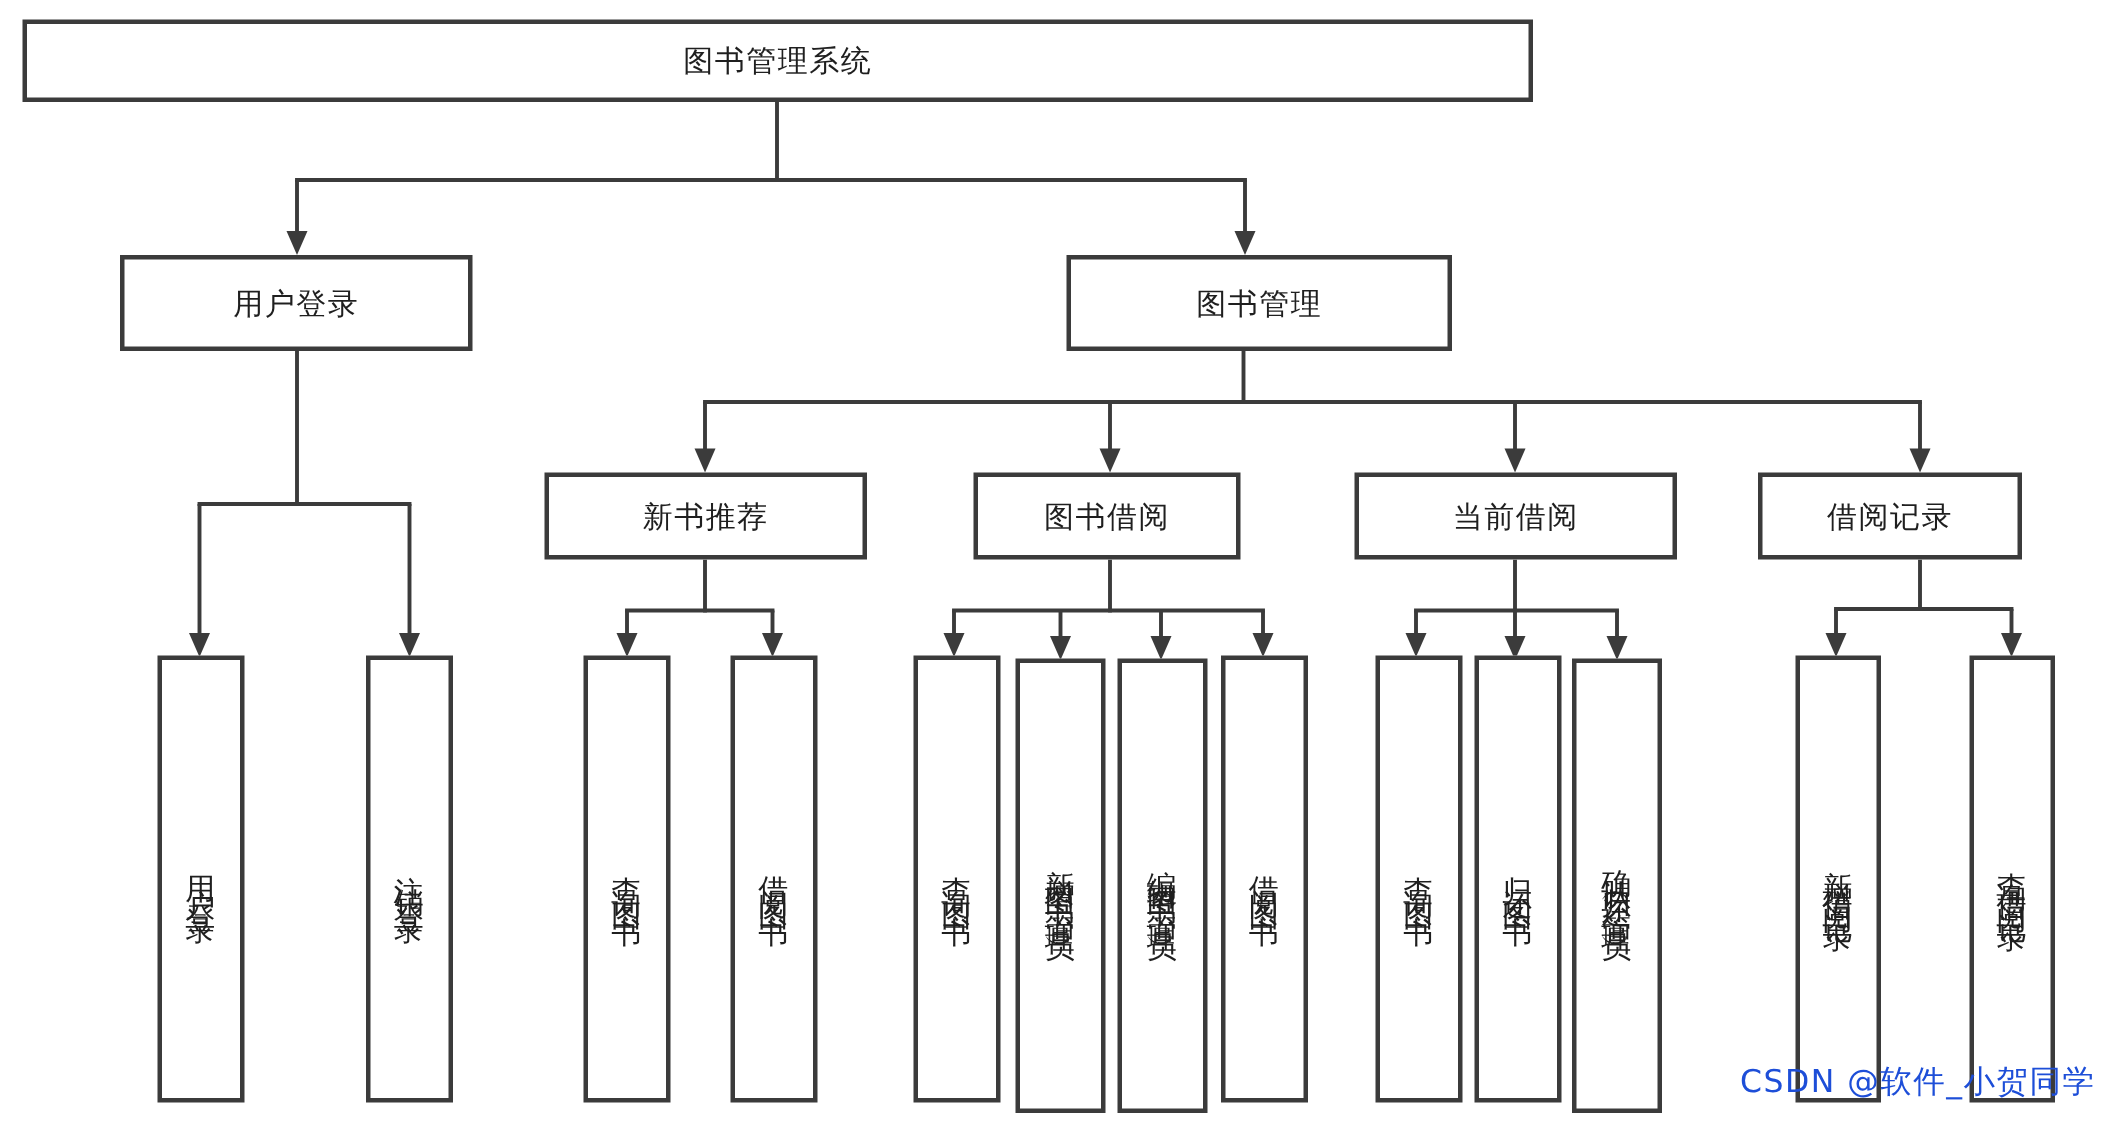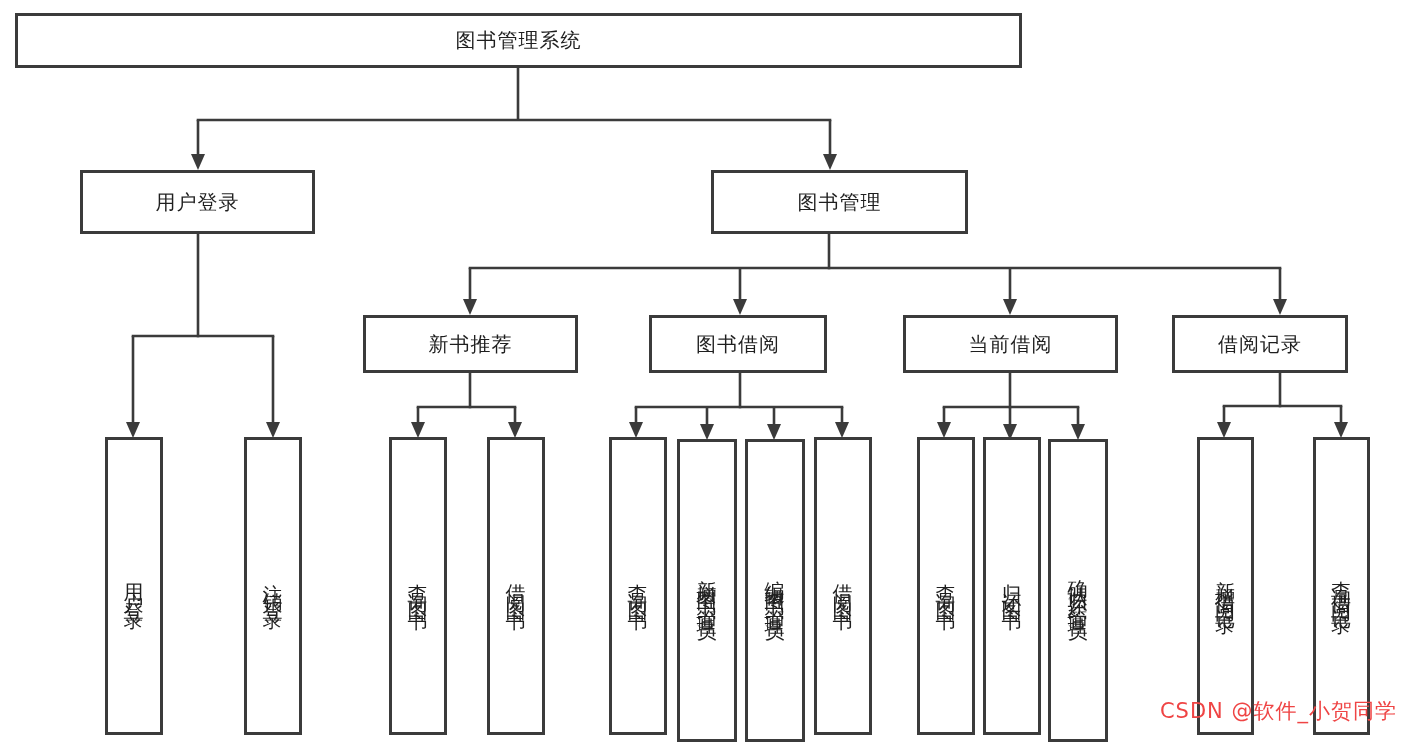--- a/index.html
+++ b/index.html
@@ -21,23 +21,23 @@
   .node-v{font-size:20px;}
   .node-v .vtext{
     writing-mode:vertical-rl;
     text-orientation:mixed;
     letter-spacing:9px;
     line-height:1;
   }
   .watermark{
     position:absolute;
     right:8px;
-    bottom:22px;
+    bottom:12px;
     font-size:21px;
-    color:#ef4444;
+    color:#1d4ed8;
     letter-spacing:1px;
     z-index:5;
   }
 </style>
 </head>
 <body>
 
 <div class="canvas">
 
   <svg class="connectors" width="1405" height="747" viewBox="0 0 1405 747" xmlns="http://www.w3.org/2000/svg">

